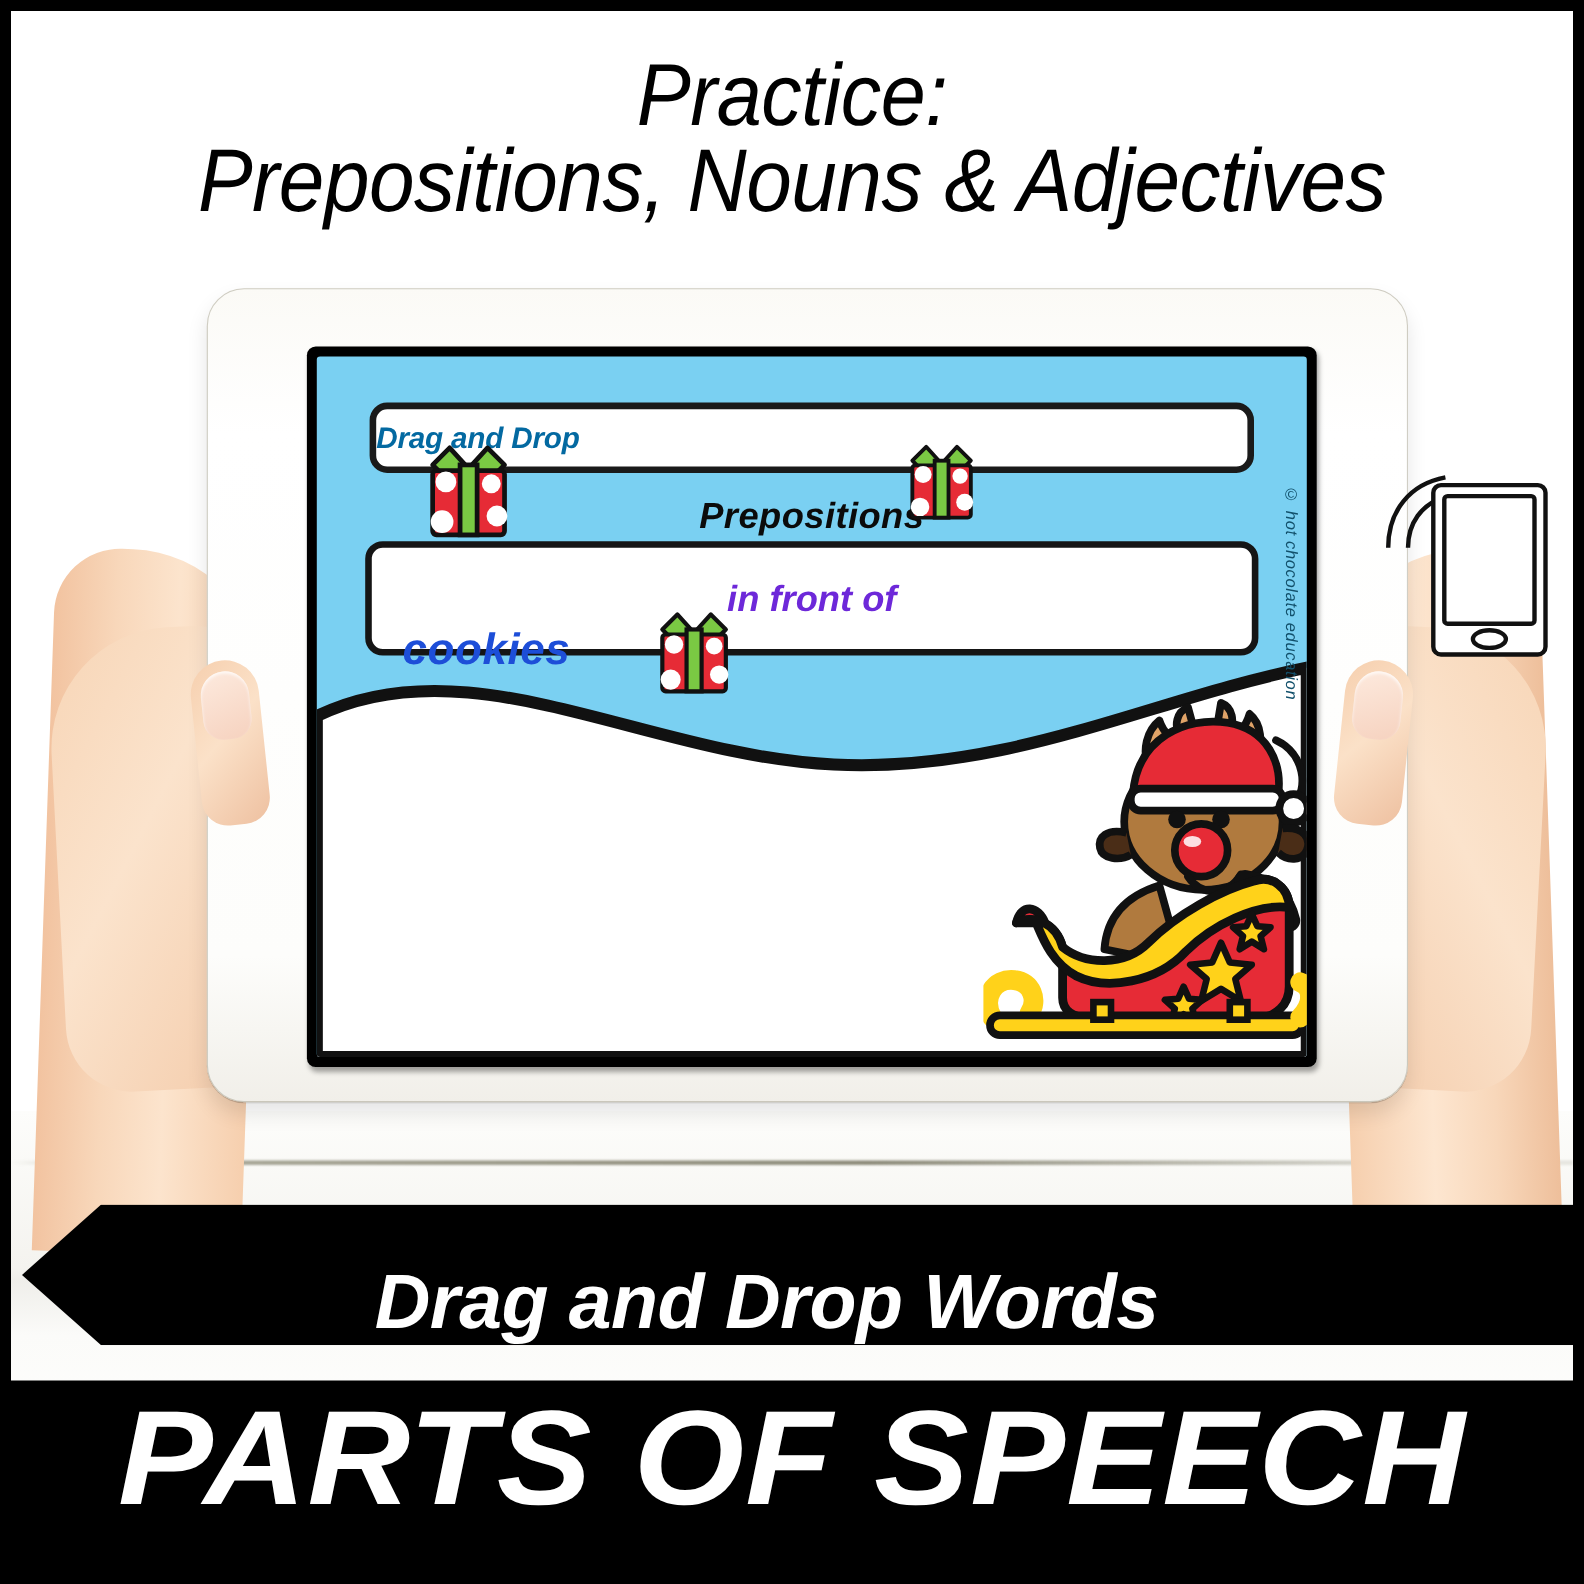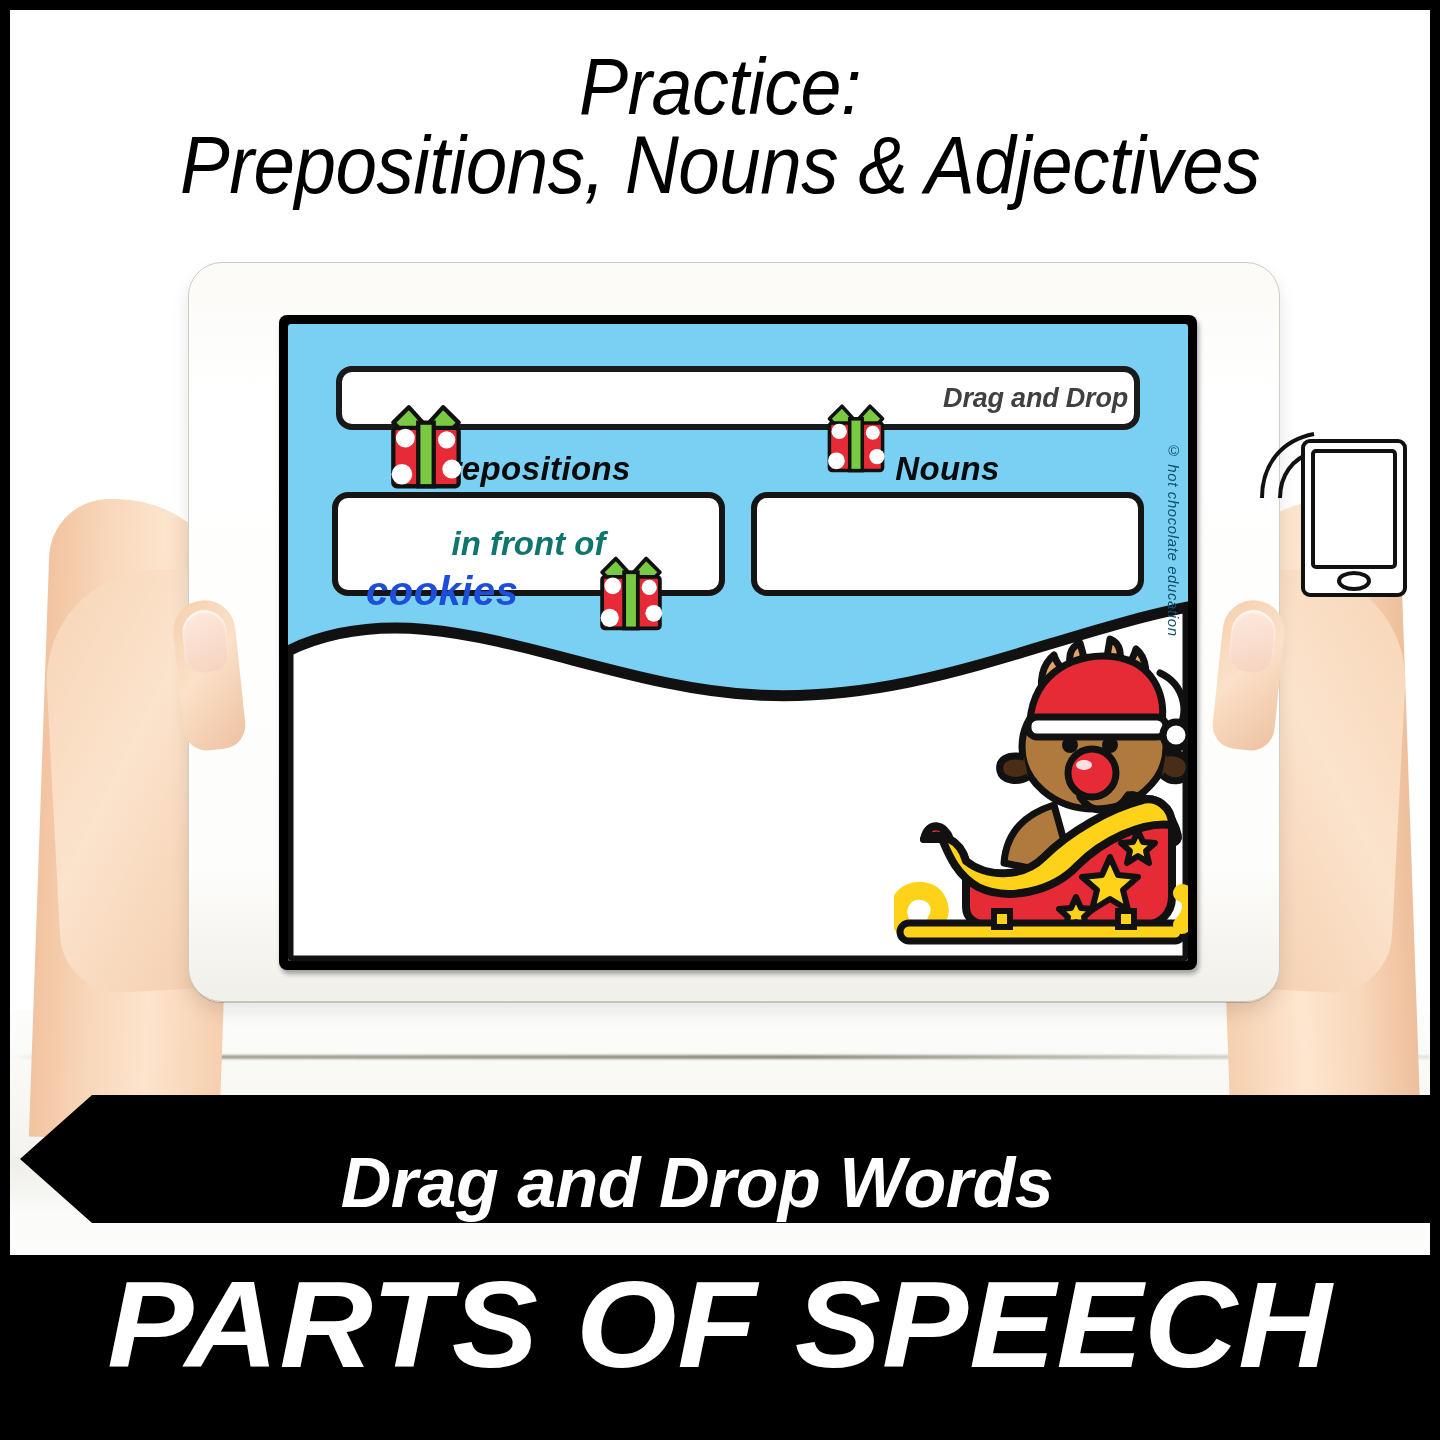--- a/index.html
+++ b/index.html
@@ -138,24 +138,24 @@
   }
 
   
   #instruction {
     position: absolute;
     left: 48px; top: 42px; right: 48px;
     height: 64px;
     background: #fff;
     border: 6px solid #1a1a1a;
     border-radius: 16px;
-    display: flex; align-items: center; justify-content: flex-end;
+    display: flex; align-items: center; justify-content: flex-start;
     font-family: "Liberation Sans Narrow","Liberation Sans", sans-serif;
     font-size: 27px;
-    color: #404040;
+    color: #0369a1;
     letter-spacing: -0.2px;
     white-space: nowrap;
   }
   #instruction b { font-weight: 700; margin-right: 6px; }
 
   
   #columns {
     position: absolute;
     left: 44px; right: 44px; top: 126px;
     display: flex;
@@ -178,21 +178,21 @@
     border-radius: 16px;
     display: flex; align-items: center; justify-content: center;
     text-align: center;
     padding: 4px 6px;
   }
   .dropbox span {
     font-family: "Liberation Sans Narrow","Liberation Sans", sans-serif;
     font-weight: 700;
     font-size: 33px;
     line-height: 1.06;
-    color: #0f766e;
+    color: #6d28d9;
   }
 
   
   #snow {
     position: absolute;
     left: 0; right: 0; bottom: 0; height: 370px;
   }
   #snow svg { display: block; width: 100%; height: 100%; }
 
   
@@ -294,26 +294,20 @@
 
             <div id="columns">
 
               <div class="col">
                 <div class="col-title">Prepositions</div>
                 <div class="dropbox">
                   <span>in front of</span>
                 </div>
               </div>
 
-              <div class="col">
-                <div class="col-title">Nouns</div>
-                <div class="dropbox">
-                  <span></span>
-                </div>
-              </div>
 
 
             </div>
 
             <div id="watermark">© hot chocolate education</div>
 
             <div id="word-cookies">cookies</div>
 
             <div class="gift" id="gift1">
               <svg viewBox="0 0 100 104">

